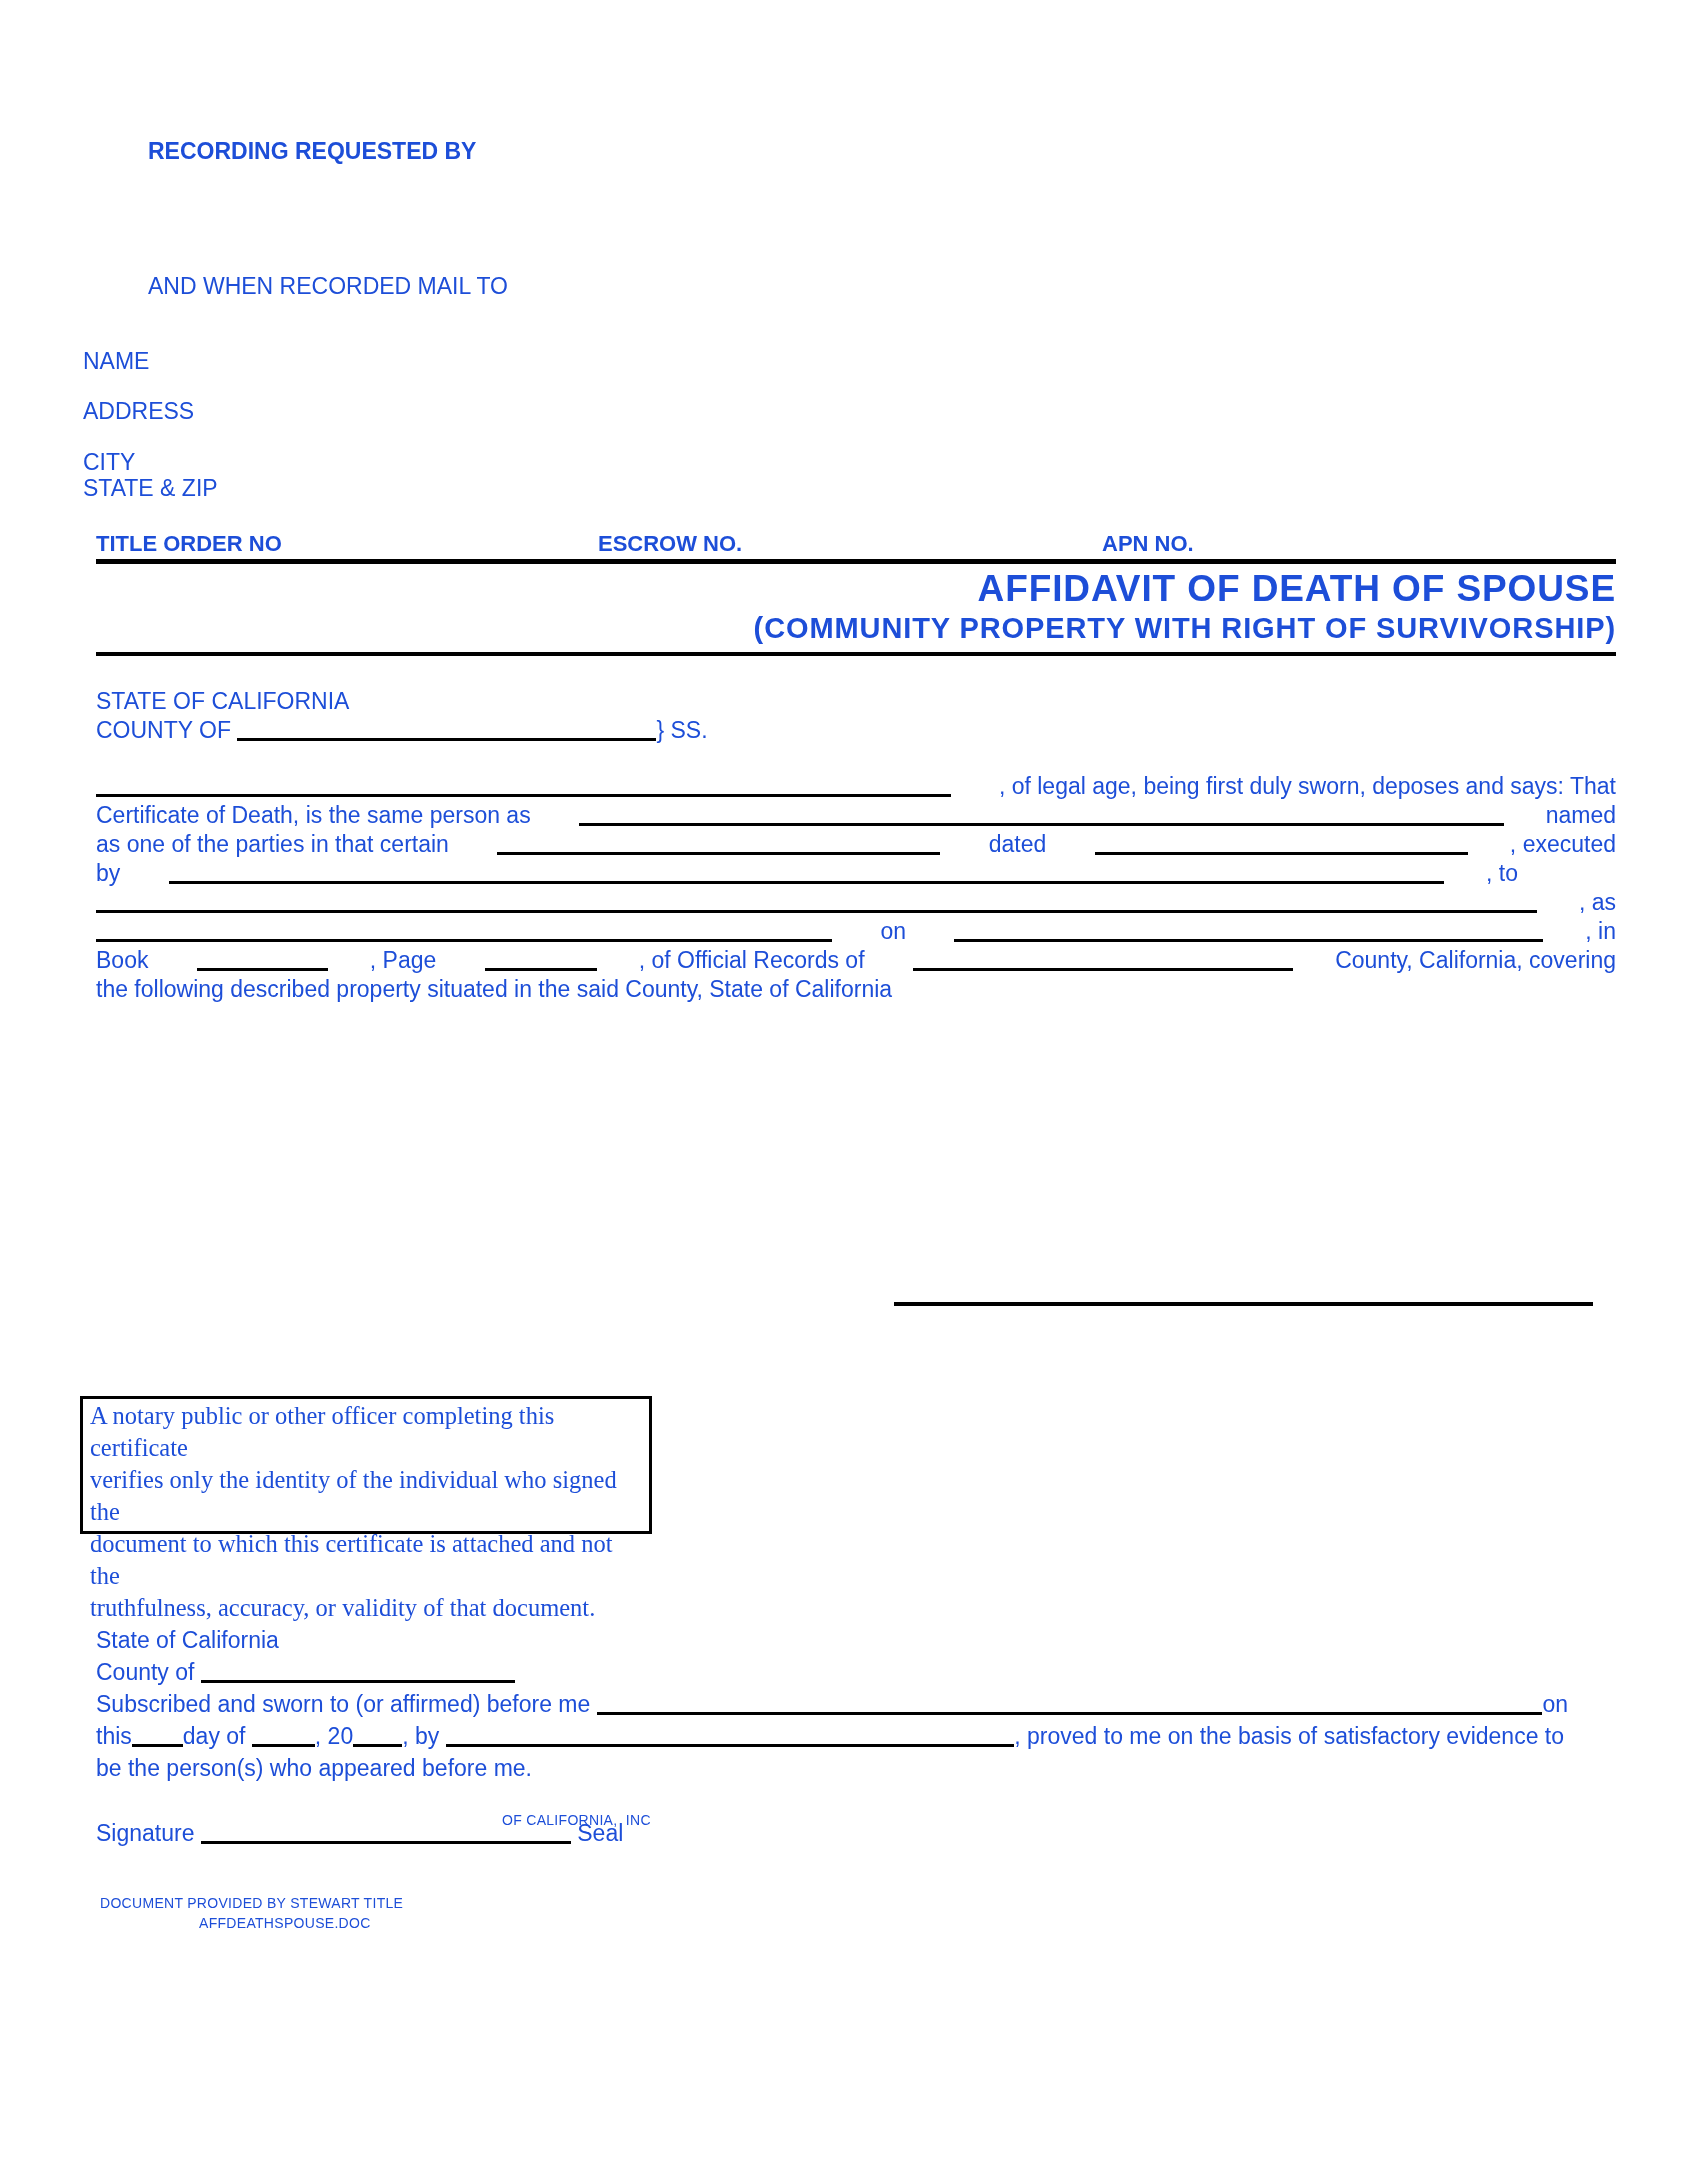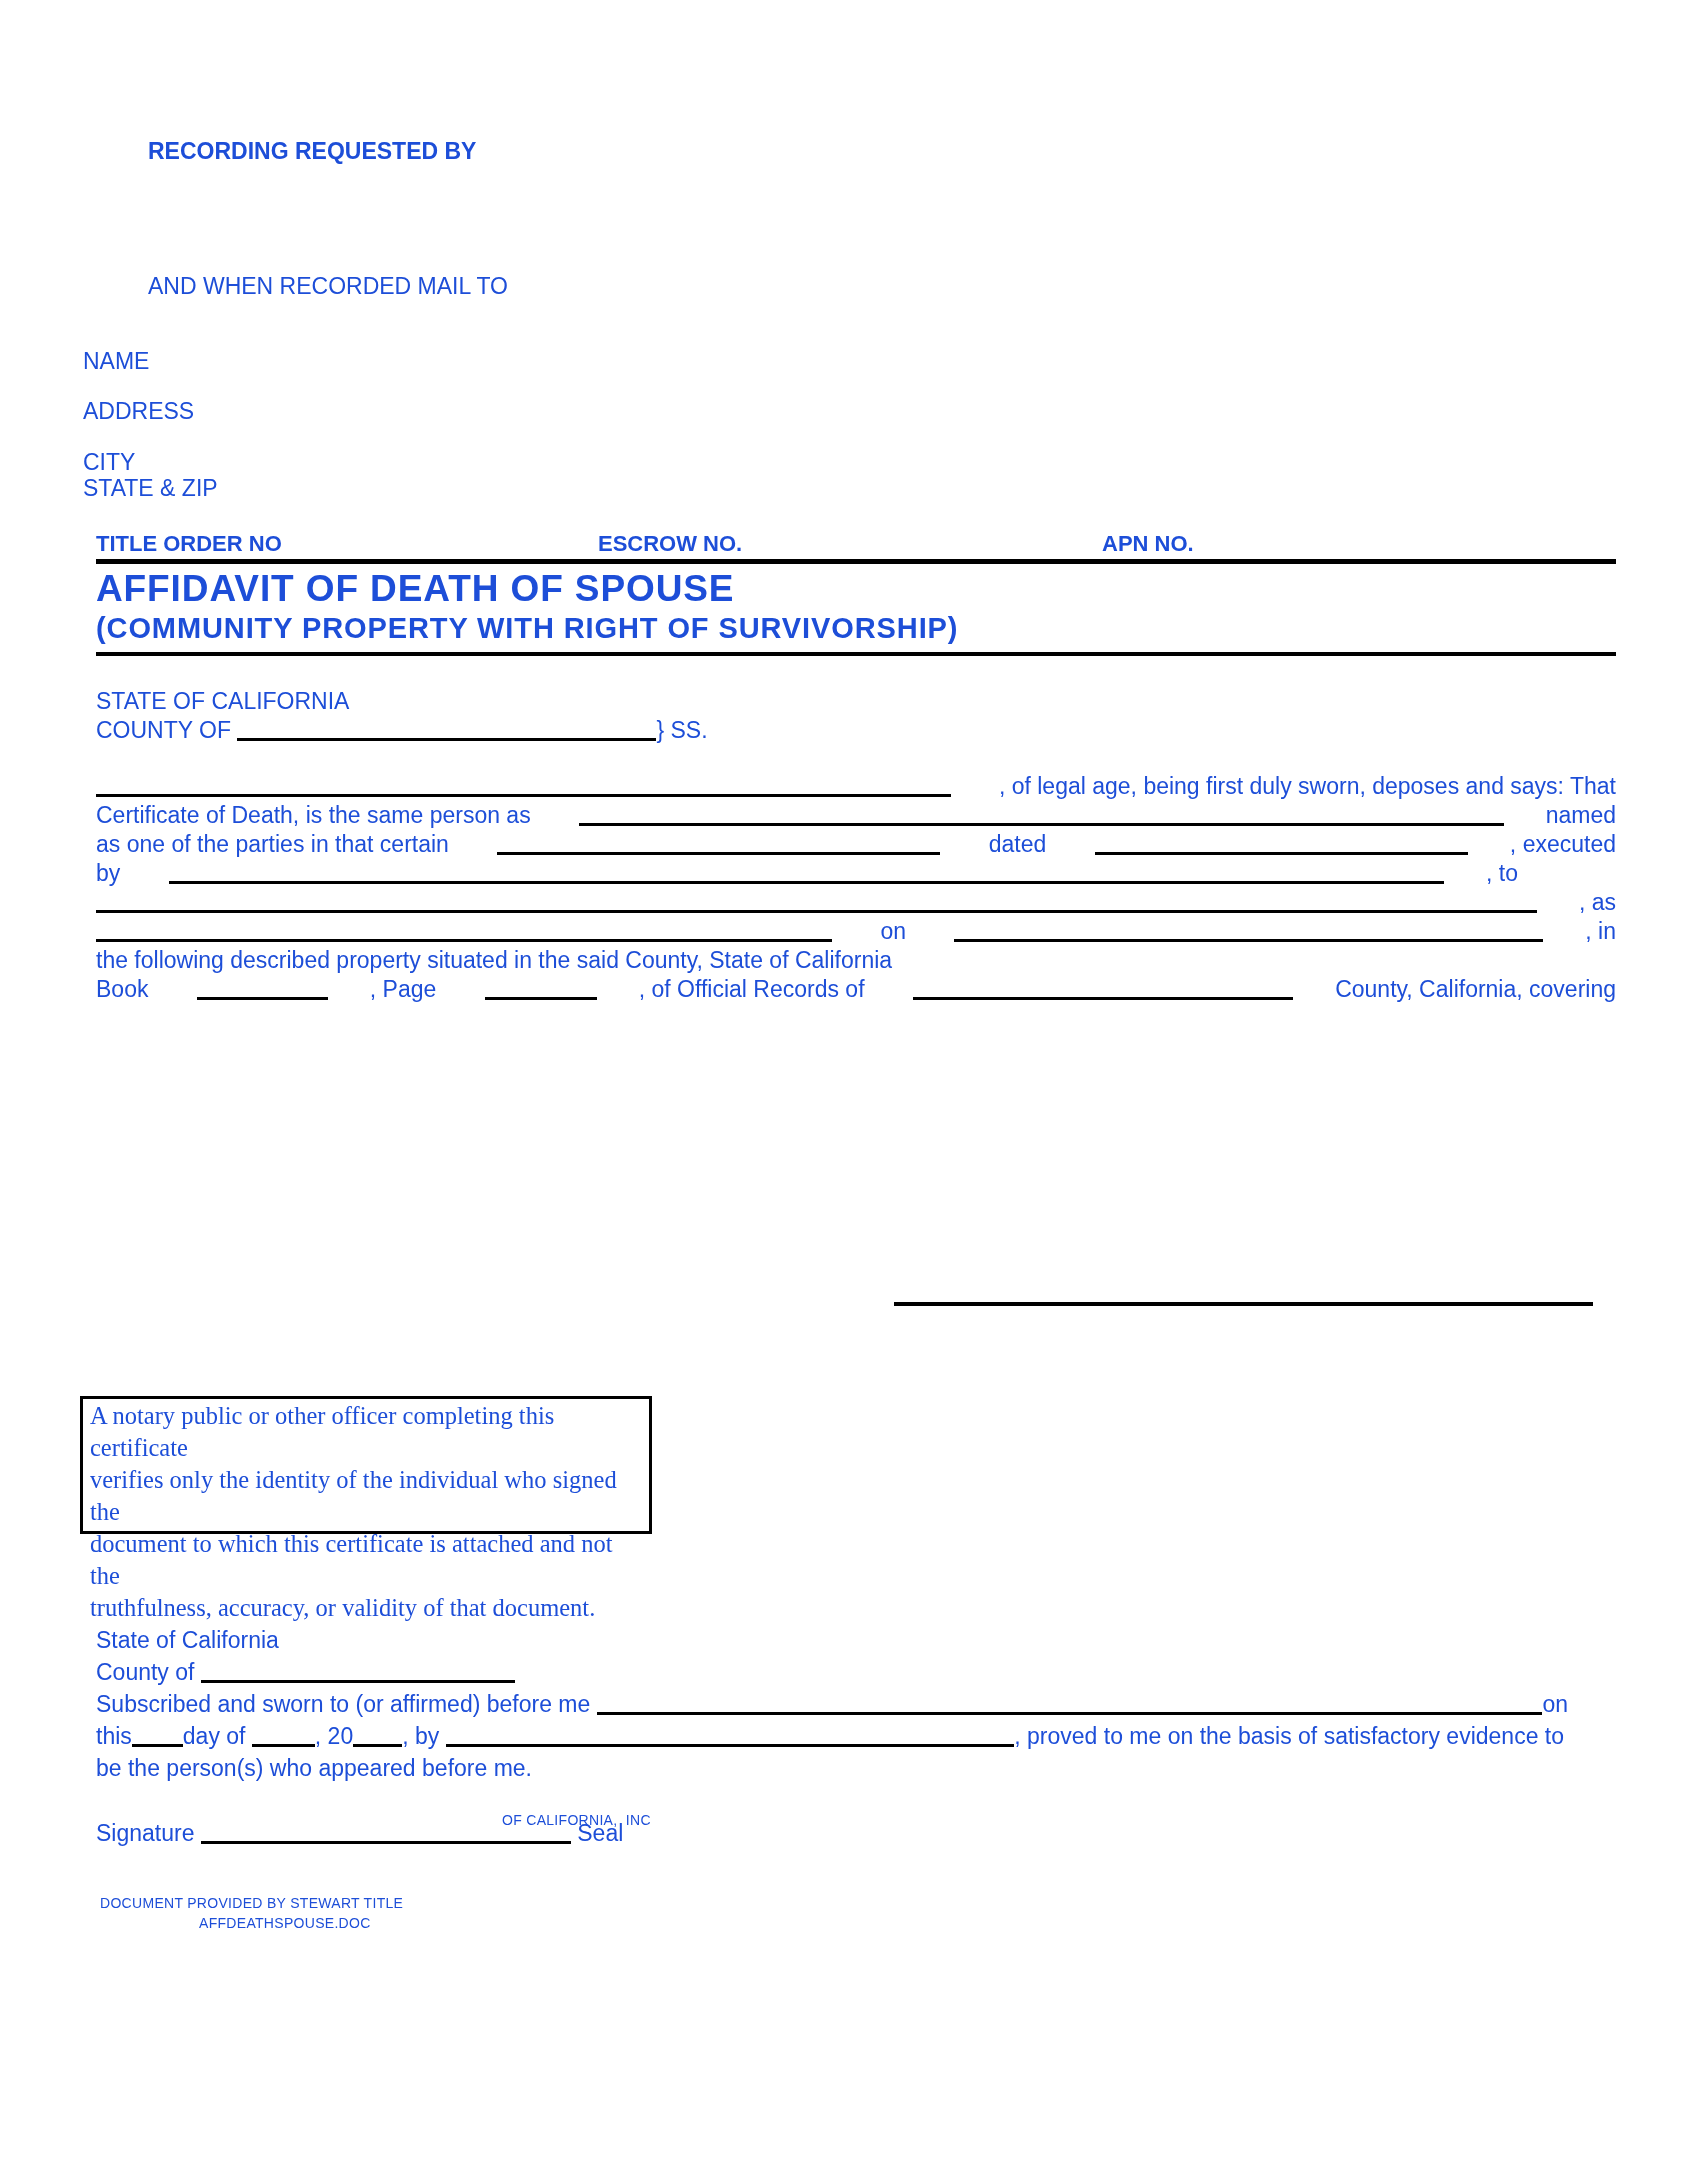--- a/index.html
+++ b/index.html
@@ -12,21 +12,21 @@
   .t25b { font-size:22px; font-weight:bold; }
   .bold { font-weight:bold; }
   .line { display:flex; align-items:flex-end; white-space:pre; }
   .line > span { display:block; }
   .bl { border-bottom:3.5px solid #000; margin-bottom:4.4px; }
   .fl1 { flex:1 1 auto; }
   .rule { background:#000; }
   .pwrap { left:96px; width:1520px; }
   .pline { height:29px;gap:42px; }
   .jline { height:32px; }
-  .title { text-align:left; font-weight:bold; letter-spacing:0.9px; }
+  .title { text-align:right; font-weight:bold; letter-spacing:0.9px; }
   .notarybox {
     left:80px; top:1396px; width:572px; height:138px; border:3.5px solid #000;
     box-sizing:border-box; padding:0.9px 7px;
     font-family:"Liberation Serif","DejaVu Serif",serif; font-size:24.5px; line-height:32px;
   }
   .foot { font-size:14px; letter-spacing:0.3px; }
 </style>
 </head>
 <body>
 
@@ -81,30 +81,30 @@
       <span class="bl fl1"></span>
       <span>, as</span>
     </div>
     <div class="line pline">
       <span class="bl" style="flex:35 1 0;"></span>
       <span> on </span>
       <span class="bl" style="flex:28 1 0;"></span>
       <span>, in</span>
     </div>
     <div class="line pline">
-      <span>the following described property situated in the said County, State of California</span>
-    </div>
-    <div class="line pline">
       <span>Book </span>
       <span class="bl" style="width:131px;"></span>
       <span>, Page </span>
       <span class="bl" style="width:112px;"></span>
       <span>, of Official Records of </span>
       <span class="bl fl1"></span>
       <span>County, California, covering</span>
+    </div>
+    <div class="line pline">
+      <span>the following described property situated in the said County, State of California</span>
     </div>
   </div>
 
   <div class="abs rule" style="left:894px; top:1302px; width:699px; height:3.5px;"></div>
 
   <div class="abs notarybox">
     <div>A notary public or other officer completing this certificate</div>
     <div>verifies only the identity of the individual who signed the</div>
     <div>document to which this certificate is attached and not the</div>
     <div>truthfulness, accuracy, or validity of that document.</div>

